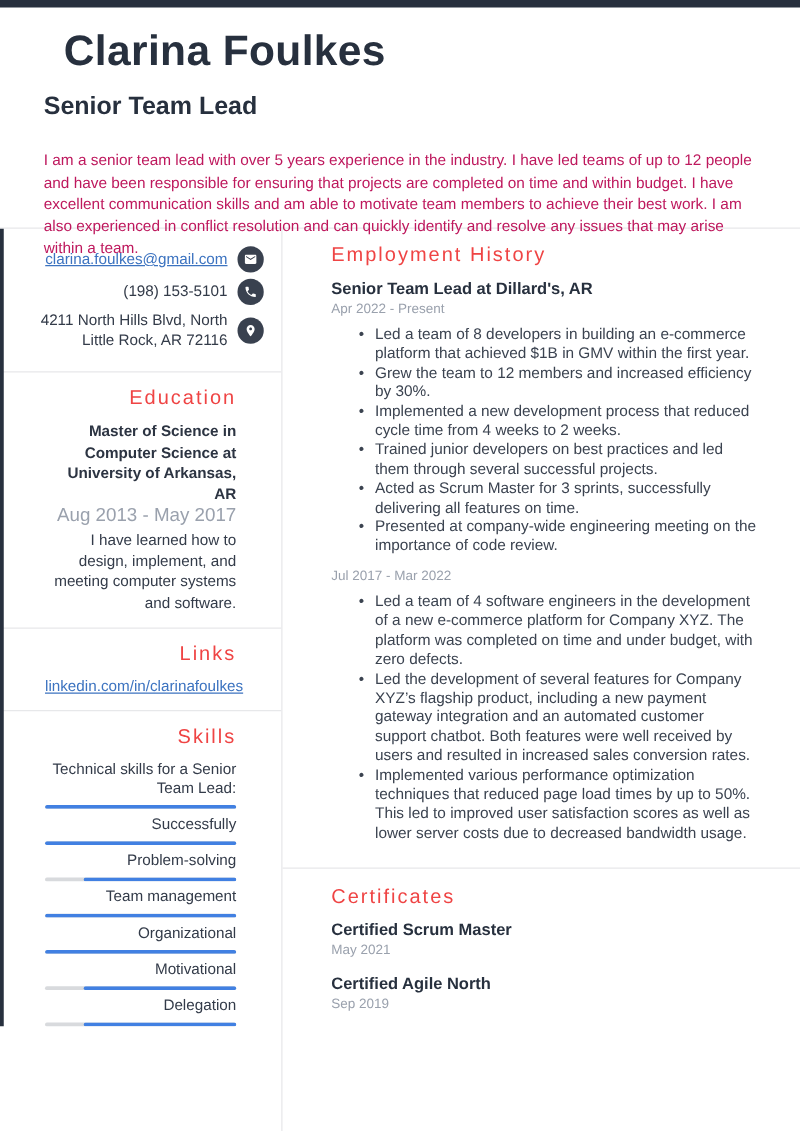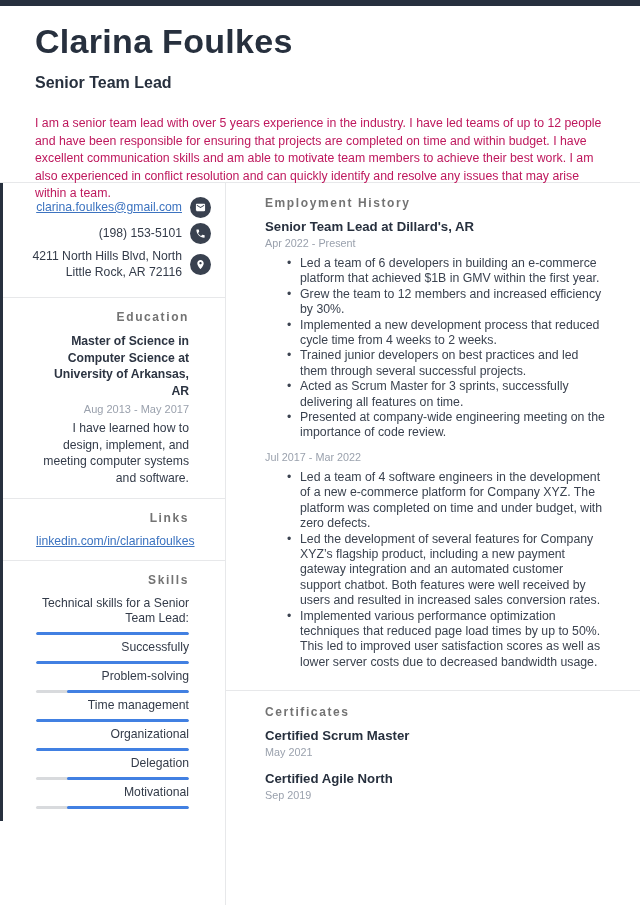--- a/index.html
+++ b/index.html
@@ -6,53 +6,53 @@
   html,body { background:#fff; }
   .page {
     width:640px; height:905px; background:#ffffff; overflow:hidden;
     font-family:"Liberation Sans","DejaVu Sans",sans-serif;
     color:#3b4350; position:relative; margin:0 auto;
   }
   .topbar { height:6px; background:#27303e; width:100%; }
 
   
   .header { padding:16px 35px 18px 35px; border-bottom:1px solid #e7e8ea; height:177px; }
-  .name { font-size:34px; font-weight:700; color:#27303e; letter-spacing:0.3px; margin-bottom:13px; }
-  .job-title { font-size:16px; font-weight:700; color:#27303e; margin-bottom:11px; }
+  .name { font-size:34px; font-weight:700; color:#27303e; letter-spacing:0.3px; margin-bottom:13px;margin-left:16px; }
+  .job-title { font-size:20px; font-weight:700; color:#27303e; margin-bottom:11px; }
   .summary { font-size:12.3px; line-height:17.5px; color:#be185d;margin-top:23px; }
 
   
   .body-row { display:flex; height:722px; }
   .sidebar {
     width:226px; border-right:1px solid #e7e8ea; position:relative;
     text-align:right; font-size:12.2px; color:#333b49; flex-shrink:0;
   }
   .sidebar-accent { position:absolute; left:0; top:0; width:3px; height:638px; background:#27303e; }
   .side-section { padding:12px 36px 12px 36px; border-bottom:1px solid #e7e8ea; }
   .side-section.last { border-bottom:none; }
   h2.side-head, h2.main-head {
-    font-size:12px; font-weight:700; color:#737373; letter-spacing:1.6px;
+    font-size:16px; font-weight:400; color:#ef4444; letter-spacing:1.6px;
   }
   h2.side-head { margin-bottom:9px; }
 
   
   .contact { padding:14px 14px 12px 30px; border-bottom:1px solid #e7e8ea; }
   .contact-row { display:flex; justify-content:flex-end; align-items:center; margin-bottom:5px; }
   .contact-text { line-height:15.5px; }
   .contact-text.addr { max-width:152px; }
   a.blue-link { color:#3c73c0; text-decoration:underline; }
   .icon-circle {
     width:21px; height:21px; border-radius:50%; background:#39414f; flex-shrink:0;
     display:flex; align-items:center; justify-content:center; margin-left:8px;
   }
   .icon-circle svg { width:11px; height:11px; fill:#ffffff; display:block; }
 
   
   .edu-degree { font-weight:700; color:#2c3442; line-height:16.5px; }
-  .date-gray { font-size:11px; color:#9aa1ad; line-height:14px; margin:3px 0 4px 0; }
+  .date-gray { font-size:15px; color:#9aa1ad; line-height:14px; margin:3px 0 4px 0; }
   .edu-desc { line-height:16.5px; }
 
   
   .skills { padding-bottom:16px; }
   .skill-item { margin-bottom:5px; }
   .skill-label { line-height:15px; margin-bottom:6px; }
   .skill-bar { position:relative; height:3px; background:#d8dadd; border-radius:2px; overflow:hidden; }
   .skill-fill { position:absolute; right:0; top:0; height:100%; background:#4180e2; border-radius:2px; }
 
   
@@ -141,56 +141,56 @@
               <div class="skill-fill" style="width: 100%;"></div>
             </div>
         </div>
         <div class="skill-item">
           <div class="skill-label">Problem-solving</div>
           <div class="skill-bar">
               <div class="skill-fill" style="width: 80%;"></div>
             </div>
         </div>
         <div class="skill-item">
-          <div class="skill-label">Time management</div>
+          <div class="skill-label">Team management</div>
           <div class="skill-bar">
               <div class="skill-fill" style="width: 100%;"></div>
             </div>
         </div>
         <div class="skill-item">
           <div class="skill-label">Organizational</div>
           <div class="skill-bar">
               <div class="skill-fill" style="width: 100%;"></div>
             </div>
         </div>
         <div class="skill-item">
+          <div class="skill-label">Motivational</div>
+          <div class="skill-bar">
+              <div class="skill-fill" style="width: 80%;"></div>
+            </div>
+        </div>
+        <div class="skill-item">
           <div class="skill-label">Delegation</div>
-          <div class="skill-bar">
-              <div class="skill-fill" style="width: 80%;"></div>
-            </div>
-        </div>
-        <div class="skill-item">
-          <div class="skill-label">Motivational</div>
           <div class="skill-bar">
               <div class="skill-fill" style="width: 80%;"></div>
             </div>
         </div>
       </div>
     </aside>
 
     <main class="main">
 
       <section class="employment">
         <h2 class="main-head">Employment History</h2>
 
         <div class="job">
           <div class="entry-title">Senior Team Lead at Dillard's, AR</div>
           <div class="entry-date">Apr 2022 - Present</div>
           <ul>
-            <li>Led a team of 6 developers in building an e-commerce platform that achieved $1B in GMV within the first year.</li>
+            <li>Led a team of 8 developers in building an e-commerce platform that achieved $1B in GMV within the first year.</li>
             <li>Grew the team to 12 members and increased efficiency by 30%.</li>
             <li>Implemented a new development process that reduced cycle time from 4 weeks to 2 weeks.</li>
             <li>Trained junior developers on best practices and led them through several successful projects.</li>
             <li>Acted as Scrum Master for 3 sprints, successfully delivering all features on time.</li>
             <li>Presented at company-wide engineering meeting on the importance of code review.</li>
           </ul>
         </div>
 
         <div class="job">
           <div class="entry-date">Jul 2017 - Mar 2022</div>

